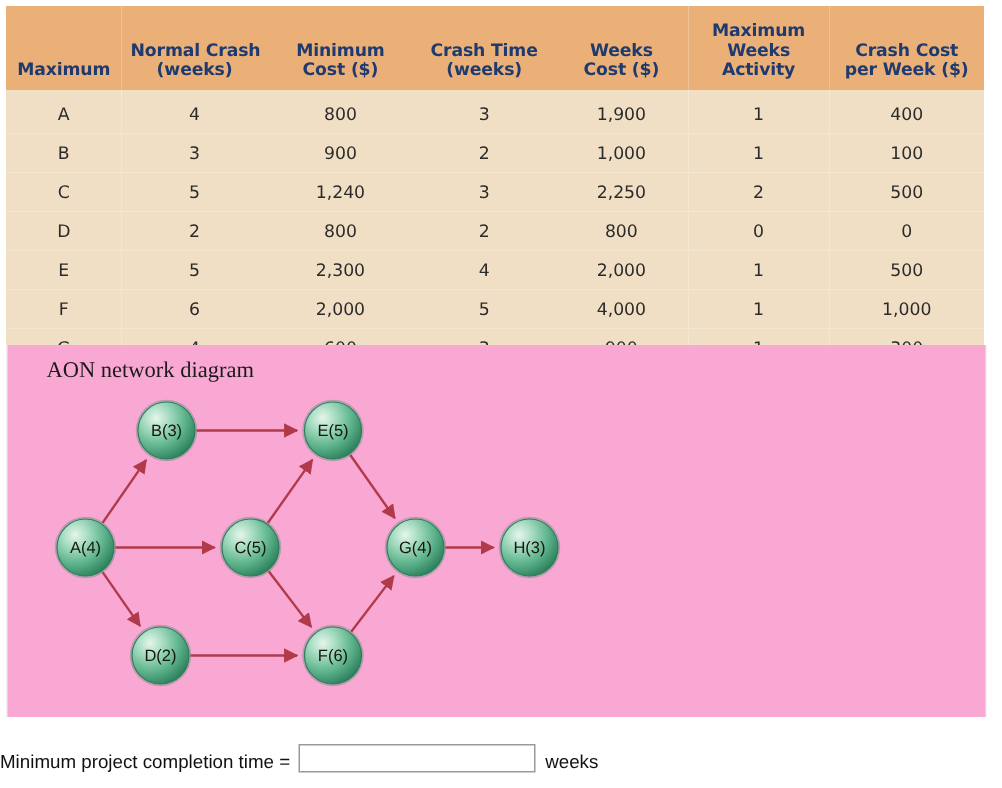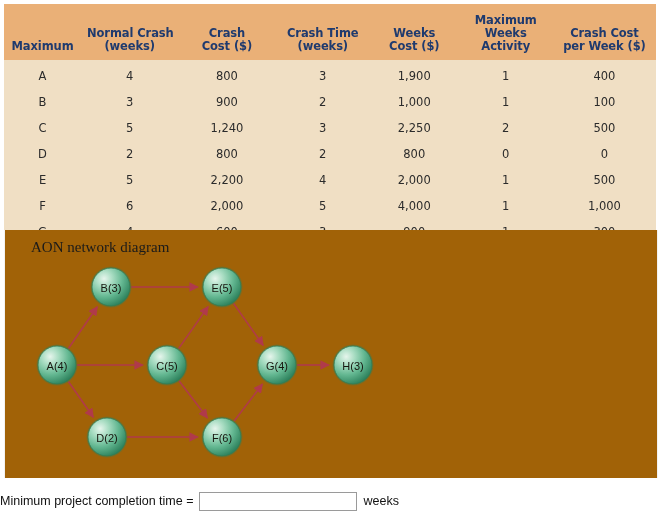--- a/index.html
+++ b/index.html
@@ -73,21 +73,21 @@
   .col-mwr      { width: 14.5%; }
   .col-ccw      { width: 16.0%; }
 
   
   #diagram-panel {
     position: absolute;
     left: 4px;
     top: 230px;
     width: 652px;
     height: 248px;
-    background: #a16207;
+    background: #f9a8d4;
     border-left: 1px solid #f2f2f2;
     border-right: 1px solid #f2f2f2;
   }
   #diagram-title {
     position: absolute;
     left: 26px;
     top: 9px;
     font-family: "Liberation Serif", serif;
     font-size: 15px;
     color: #1a1a1a;
@@ -110,21 +110,21 @@
   }
 
   
   #answer-row {
     position: absolute;
     left: 0px;
     top: 487px;
     width: 668px;
     height: 28px;
     display: flex;
-    align-items: center;
+    align-items: flex-end;
   }
   #answer-label {
     font-family: "Liberation Sans", sans-serif;
     font-size: 12.5px;
     color: #111111;
     white-space: nowrap;
     margin-left: 0px;
   }
   #answer-input {
     width: 158px;
@@ -151,21 +151,21 @@
   <thead>
     <tr>
       <th class="col-activity">
         <span class="hdr-line">Maximum</span>
       </th>
       <th class="col-nt">
         <span class="hdr-line">Normal Crash</span>
         <span class="hdr-line">(weeks)</span>
       </th>
       <th class="col-nc">
-        <span class="hdr-line">Crash</span>
+        <span class="hdr-line">Minimum</span>
         <span class="hdr-line">Cost ($)</span>
       </th>
       <th class="col-ct">
         <span class="hdr-line">Crash Time</span>
         <span class="hdr-line">(weeks)</span>
       </th>
       <th class="col-cc">
         <span class="hdr-line">Weeks</span>
         <span class="hdr-line">Cost ($)</span>
       </th>
@@ -213,21 +213,21 @@
         <td class="col-nt">2</td>
         <td class="col-nc">800</td>
         <td class="col-ct">2</td>
         <td class="col-cc">800</td>
         <td class="col-mwr">0</td>
         <td class="col-ccw">0</td>
       </tr>
       <tr>
         <td class="col-activity">E</td>
         <td class="col-nt">5</td>
-        <td class="col-nc">2,200</td>
+        <td class="col-nc">2,300</td>
         <td class="col-ct">4</td>
         <td class="col-cc">2,000</td>
         <td class="col-mwr">1</td>
         <td class="col-ccw">500</td>
       </tr>
       <tr>
         <td class="col-activity">F</td>
         <td class="col-nt">6</td>
         <td class="col-nc">2,000</td>
         <td class="col-ct">5</td>

